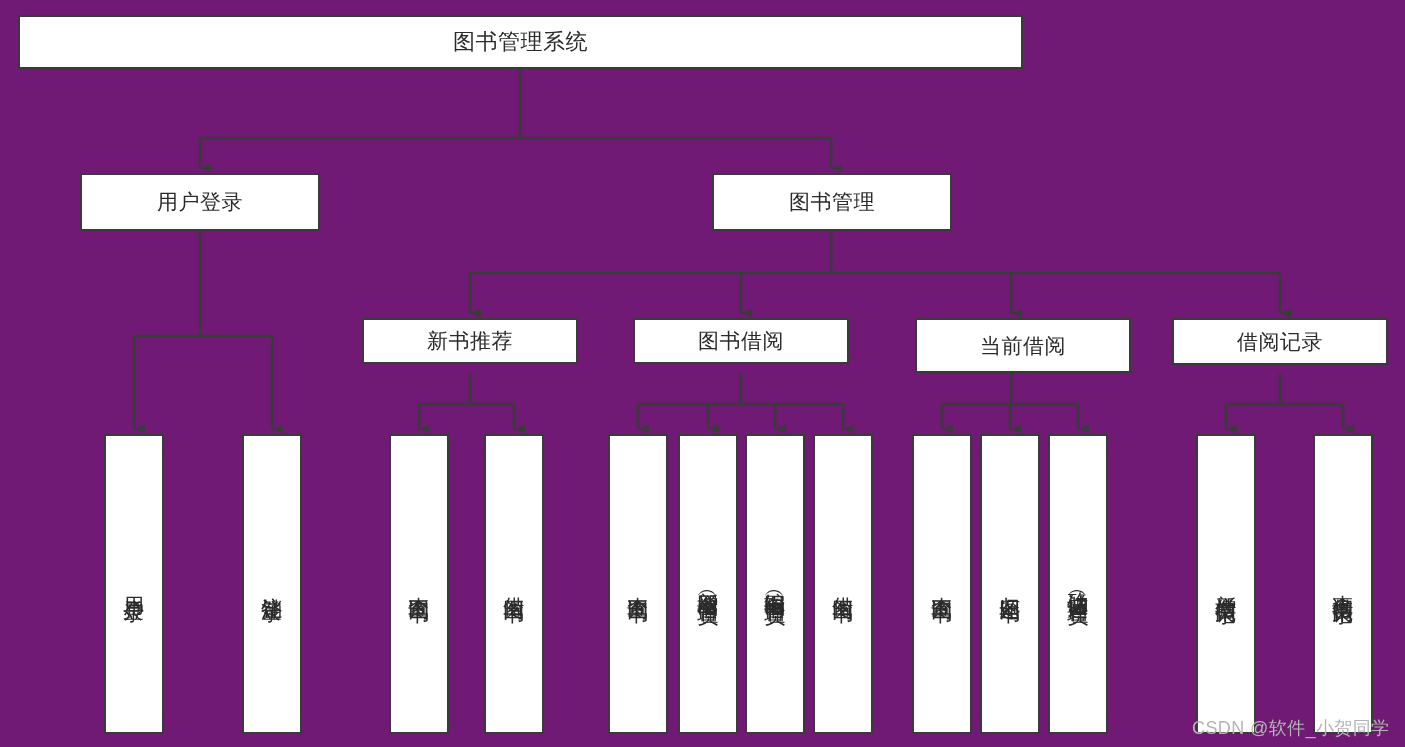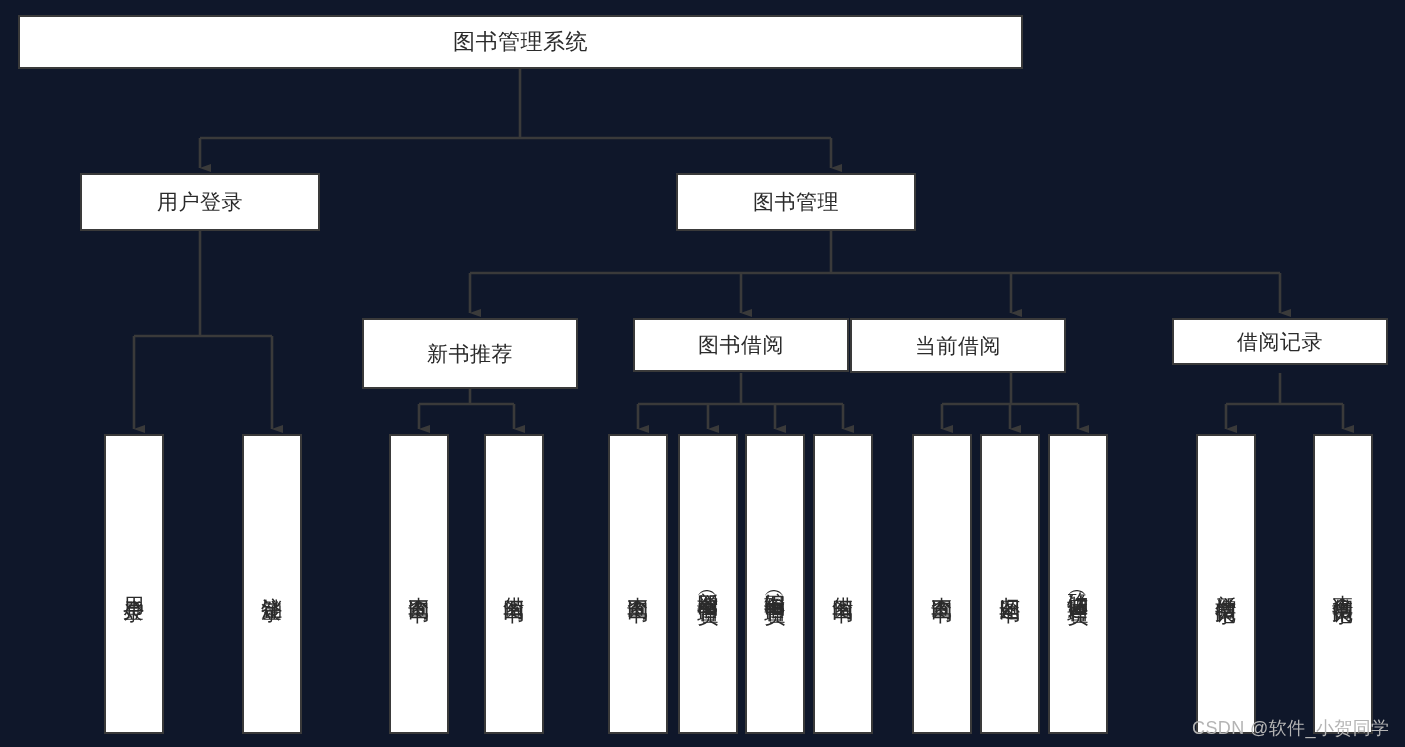--- a/index.html
+++ b/index.html
@@ -57,21 +57,21 @@
     position: absolute;
     font-size: 18px;
     color: #b4b4b4;
     white-space: nowrap;
     letter-spacing: 0.4px;
   }
 </style>
 </head>
 <body>
 
-<div id="canvas" style="background: #0f172a;">
+<div id="canvas" style="background: #701a75;">
 
   <svg class="wires" viewBox="0 0 1405 747" xmlns="http://www.w3.org/2000/svg">
     <defs>
       <marker id="arrowhead" markerWidth="9" markerHeight="12" refX="4.5" refY="11.2" orient="auto" markerUnits="userSpaceOnUse">
         <path d="M 0.4 0 L 8.6 0 L 4.5 11.6 Z" fill="#3a3a3a"></path>
       </marker>
     </defs>
     <g stroke="#3a3a3a" stroke-width="2.6" fill="none" stroke-linecap="butt">
 
       <path d="M 520 69 L 520 138"></path>
@@ -116,31 +116,31 @@
     </g>
   </svg>
 
   <div class="node horiz root" style="left: 18px; top: 15px; width: 1005px; height: 54px; border-color: rgb(58, 58, 58); color: rgb(43, 43, 43);">
     <span>图书管理系统</span>
   </div>
 
   <div class="node horiz" style="left: 80px; top: 173px; width: 240px; height: 58px; border-color: rgb(58, 58, 58); color: rgb(43, 43, 43);">
     <span>用户登录</span>
   </div>
-  <div class="node horiz" style="left: 676px; top: 173px; width: 240px; height: 58px; border-color: rgb(58, 58, 58); color: rgb(43, 43, 43);">
+  <div class="node horiz" style="left: 712px; top: 173px; width: 240px; height: 58px; border-color: rgb(58, 58, 58); color: rgb(43, 43, 43);">
     <span>图书管理</span>
   </div>
 
-  <div class="node horiz" style="left: 362px; top: 318px; width: 216px; height: 71px; border-color: rgb(58, 58, 58); color: rgb(43, 43, 43);">
+  <div class="node horiz" style="left: 362px; top: 318px; width: 216px; height: 46px; border-color: rgb(58, 58, 58); color: rgb(43, 43, 43);">
     <span>新书推荐</span>
   </div>
-  <div class="node horiz" style="left: 633px; top: 318px; width: 216px; height: 54px; border-color: rgb(58, 58, 58); color: rgb(43, 43, 43);">
+  <div class="node horiz" style="left: 633px; top: 318px; width: 216px; height: 46px; border-color: rgb(58, 58, 58); color: rgb(43, 43, 43);">
     <span>图书借阅</span>
   </div>
-  <div class="node horiz" style="left: 850px; top: 318px; width: 216px; height: 55px; border-color: rgb(58, 58, 58); color: rgb(43, 43, 43);">
+  <div class="node horiz" style="left: 915px; top: 318px; width: 216px; height: 55px; border-color: rgb(58, 58, 58); color: rgb(43, 43, 43);">
     <span>当前借阅</span>
   </div>
   <div class="node horiz" style="left: 1172px; top: 318px; width: 216px; height: 47px; border-color: rgb(58, 58, 58); color: rgb(43, 43, 43);">
     <span>借阅记录</span>
   </div>
 
   <div class="node vert" style="left: 104px; top: 434px; width: 60px; height: 300px; border-color: rgb(58, 58, 58); color: rgb(43, 43, 43);">
     <span>用户登录</span>
   </div>
   <div class="node vert" style="left: 242px; top: 434px; width: 60px; height: 300px; border-color: rgb(58, 58, 58); color: rgb(43, 43, 43);">

